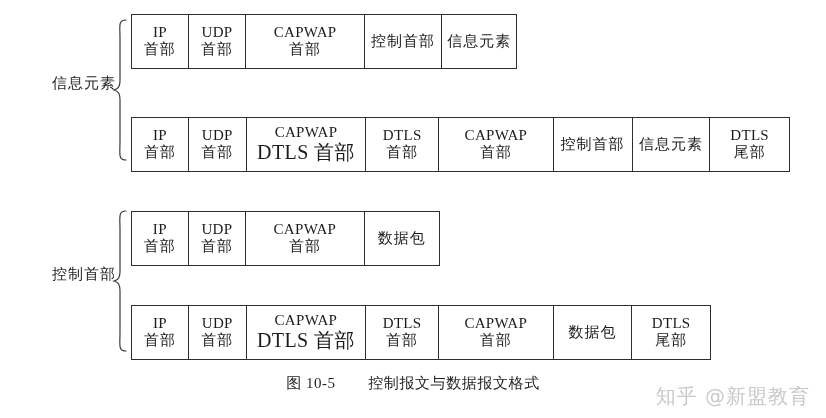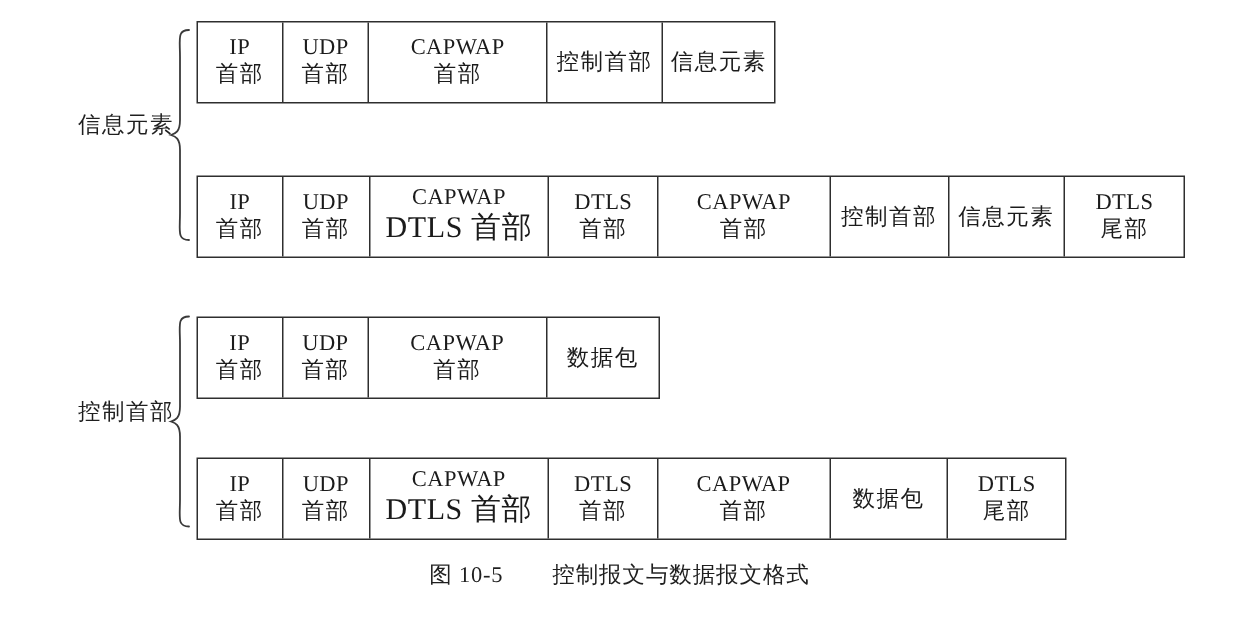--- a/index.html
+++ b/index.html
@@ -214,14 +214,15 @@
       <span class="l2 cjk">尾部</span>
     </div>
   </div>
 
   <div class="caption" style="top:374px;">
     <span class="num">图 10-5</span>
     <span style="display:inline-block;width:22px;"></span>
     <span>控制报文与数据报文格式</span>
   </div>
 
+  <div class="watermark">知乎 @新盟教育</div>
 
 </div>
 
 </body></html>

